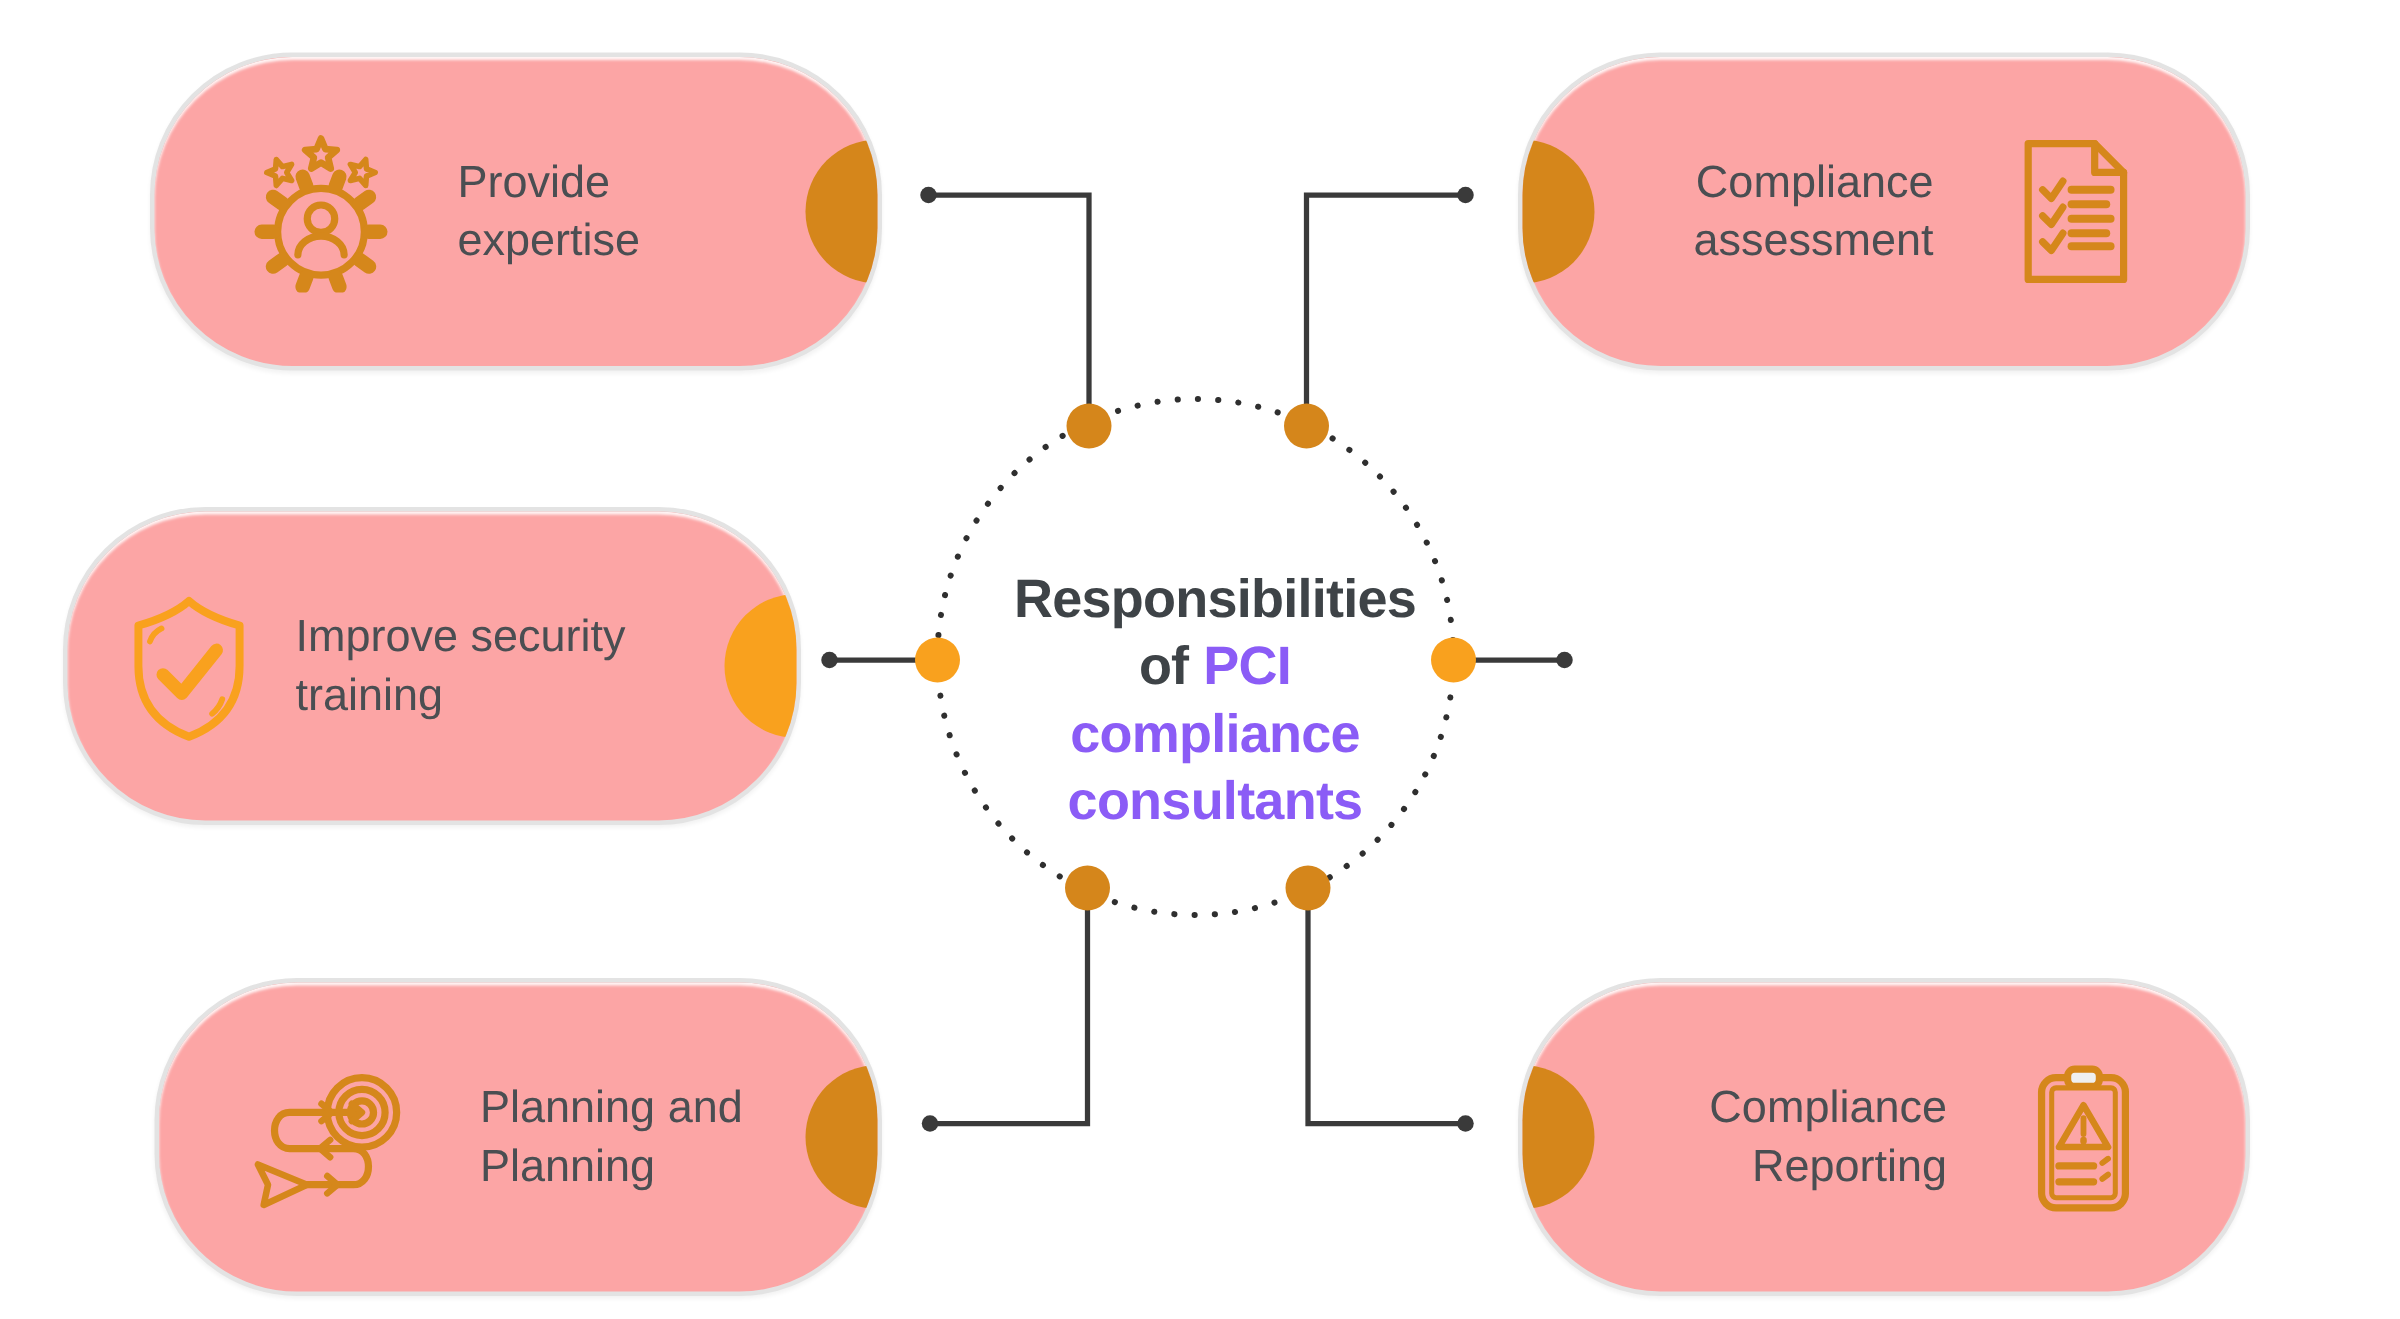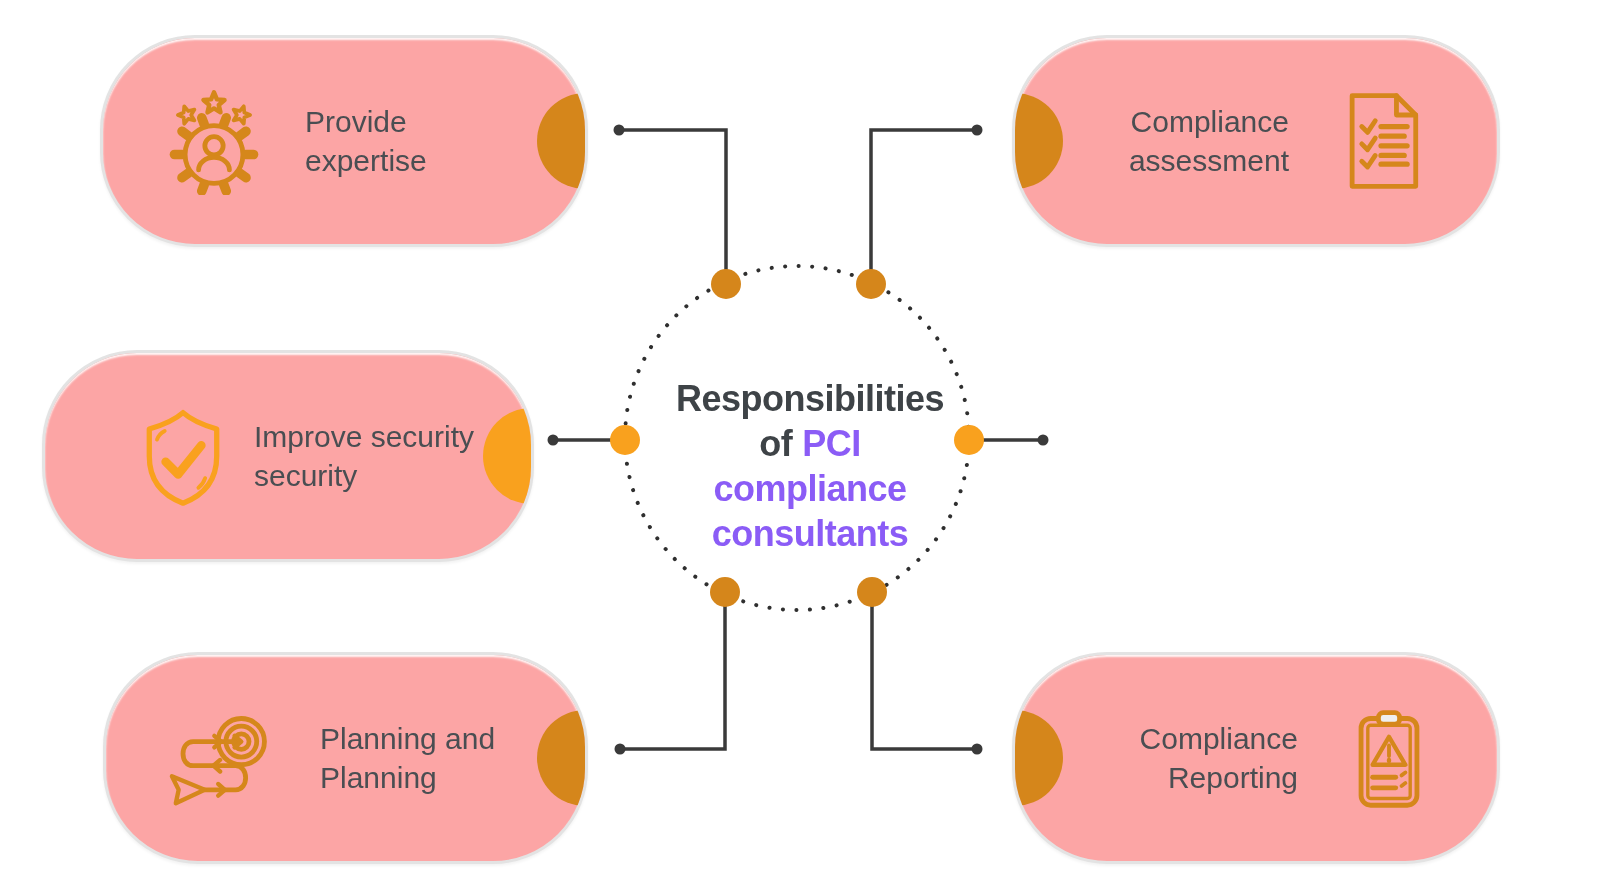--- a/index.html
+++ b/index.html
@@ -22,21 +22,21 @@
   .pill.side-left .bump{right:-48px;}
   .pill.side-right .bump{left:-48px;}
   .accent-dark .bump{background:#d5861b;}
   .accent-bright .bump{background:#f9a11e;}
   .pill.side-left{padding-left:58px;gap:38px;}
   .pill.side-right{padding-right:55px;gap:38px;justify-content:flex-end;}
   .pill.pos-ml{padding-left:28px;gap:18px;}
   .pill.pos-tr{padding-right:62px;gap:40px;}
   .pill.pos-tl{left:100px;top:35px;width:488px;}
   .pill.pos-tr{left:1012px;top:35px;width:488px;}
-  .pill.pos-ml{left:42px;top:350px;width:492px;justify-content:center;}
+  .pill.pos-ml{left:42px;top:338px;width:492px;}
   .pill.pos-mr{left:1068px;top:346px;width:492px;}
   .pill.pos-bl{left:103px;top:652px;width:485px;}
   .pill.pos-br{left:1012px;top:652px;width:488px;}
   .label{font-size:30px;line-height:39px;color:#4a4e52;letter-spacing:0;}
   .side-left .label{text-align:left;}
   .side-right .label{text-align:right;}
   .label span{display:block;}
   .icon{flex:0 0 auto;}
   .icon.amber{color:#d5871b;}
   .icon.bright{color:#f9a11e;}
@@ -145,21 +145,21 @@
     <svg class="icon bright" width="106" height="106" viewBox="0 0 110 110">
       <g stroke="currentColor" fill="none" stroke-linecap="round" stroke-linejoin="round">
         <path d="M20,27 C34,23 46,18 55,10 C64,18 76,23 90,27 L90,55 C90,81 76,96 55,104 C34,96 20,81 20,55 Z" stroke-width="5.5"></path>
         <polyline points="37,61 50,74 74,44" stroke-width="9"></polyline>
         <path d="M28,38 Q30,32 36,29" stroke-width="4"></path>
         <path d="M71,88 Q76,84 78,78" stroke-width="4"></path>
       </g>
     </svg>
     <div class="label">
       <span>Improve security</span>
-      <span>security</span>
+      <span>training</span>
     </div>
     <div class="bump"></div>
   </div>
 
 
   <div class="pill side-left accent-dark pos-bl">
     <svg class="icon amber" width="118" height="106" viewBox="0 0 122 110">
       <g stroke="currentColor" fill="none" stroke-linecap="round" stroke-linejoin="round">
         <circle cx="80" cy="38" r="8" stroke-width="5"></circle>
         <circle cx="80" cy="38" r="16" stroke-width="5"></circle>

